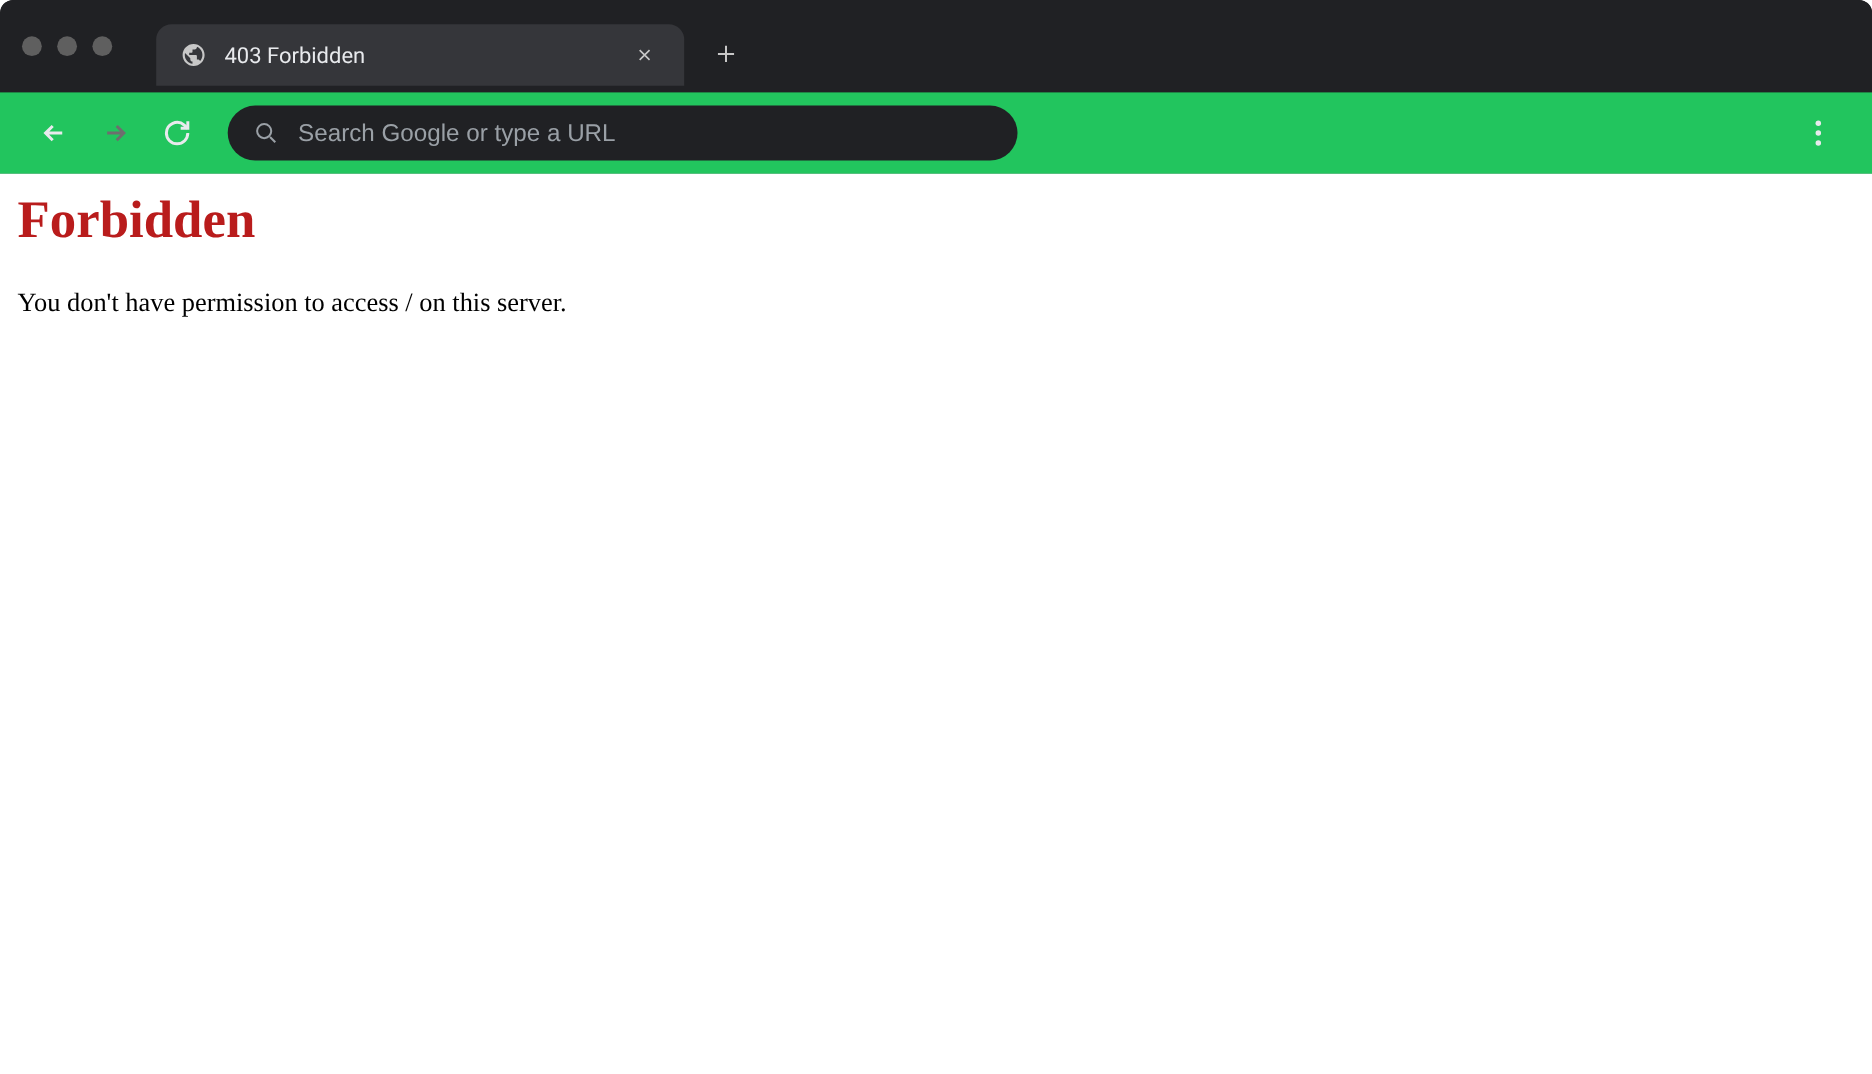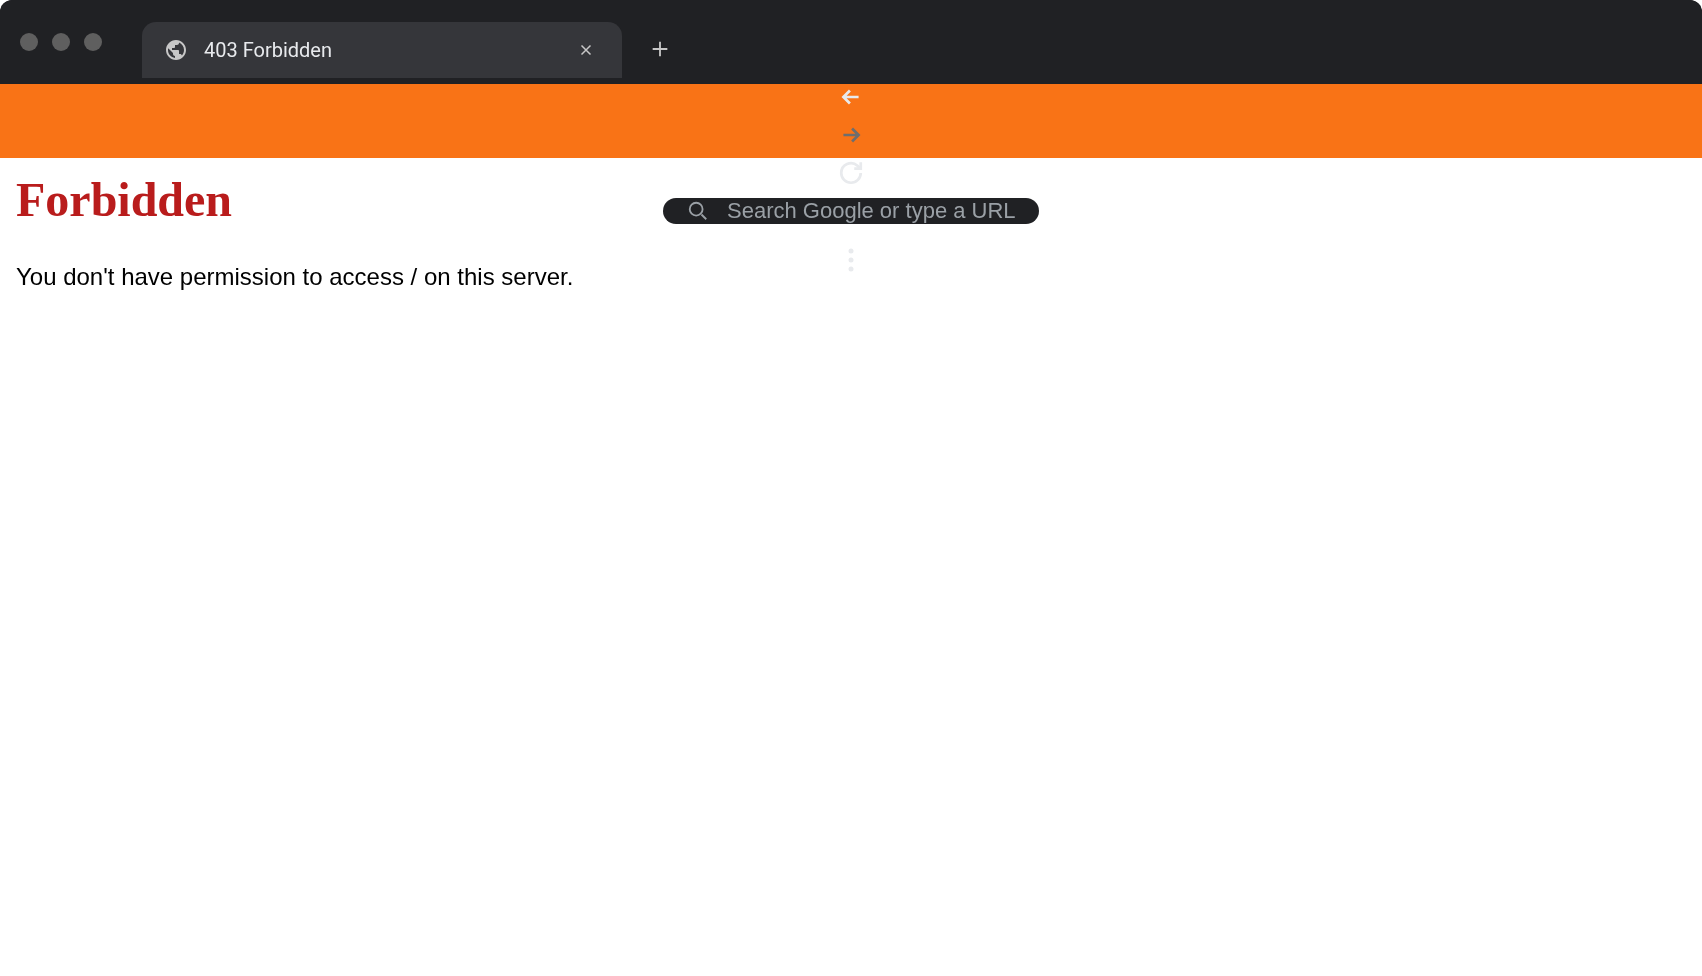--- a/index.html
+++ b/index.html
@@ -104,24 +104,23 @@
       width: 22px;
       height: 22px;
       stroke: #c7c7c7;
       stroke-width: 2;
     }
     
     .toolbar {
       display: flex;
       align-items: center;
       height: 74px;
-      background: #f97316;
-      padding: 0 4px;
+      background: #22c55e;
+      padding: 0 27px;
       gap: 12px;
-      flex-direction: column;
     }
     
     .nav-button {
       display: flex;
       align-items: center;
       justify-content: center;
       width: 44px;
       height: 44px;
       cursor: pointer;
     }
@@ -204,21 +203,21 @@
     
     .error-heading {
       font-family: "Times New Roman", Times, serif;
       font-size: 48px;
       font-weight: bold;
       color: #b91c1c;
       margin-bottom: 36px;
     }
     
     .error-message {
-      font-family: Liberation Sans, sans-serif;
+      font-family: Liberation Serif, serif;
       font-size: 24px;
       color: #000000;
     }
   </style>
 </head>
 <body>
 
 <div class="browser-chrome">
   <div class="tab-bar">
     <div class="traffic-lights">

